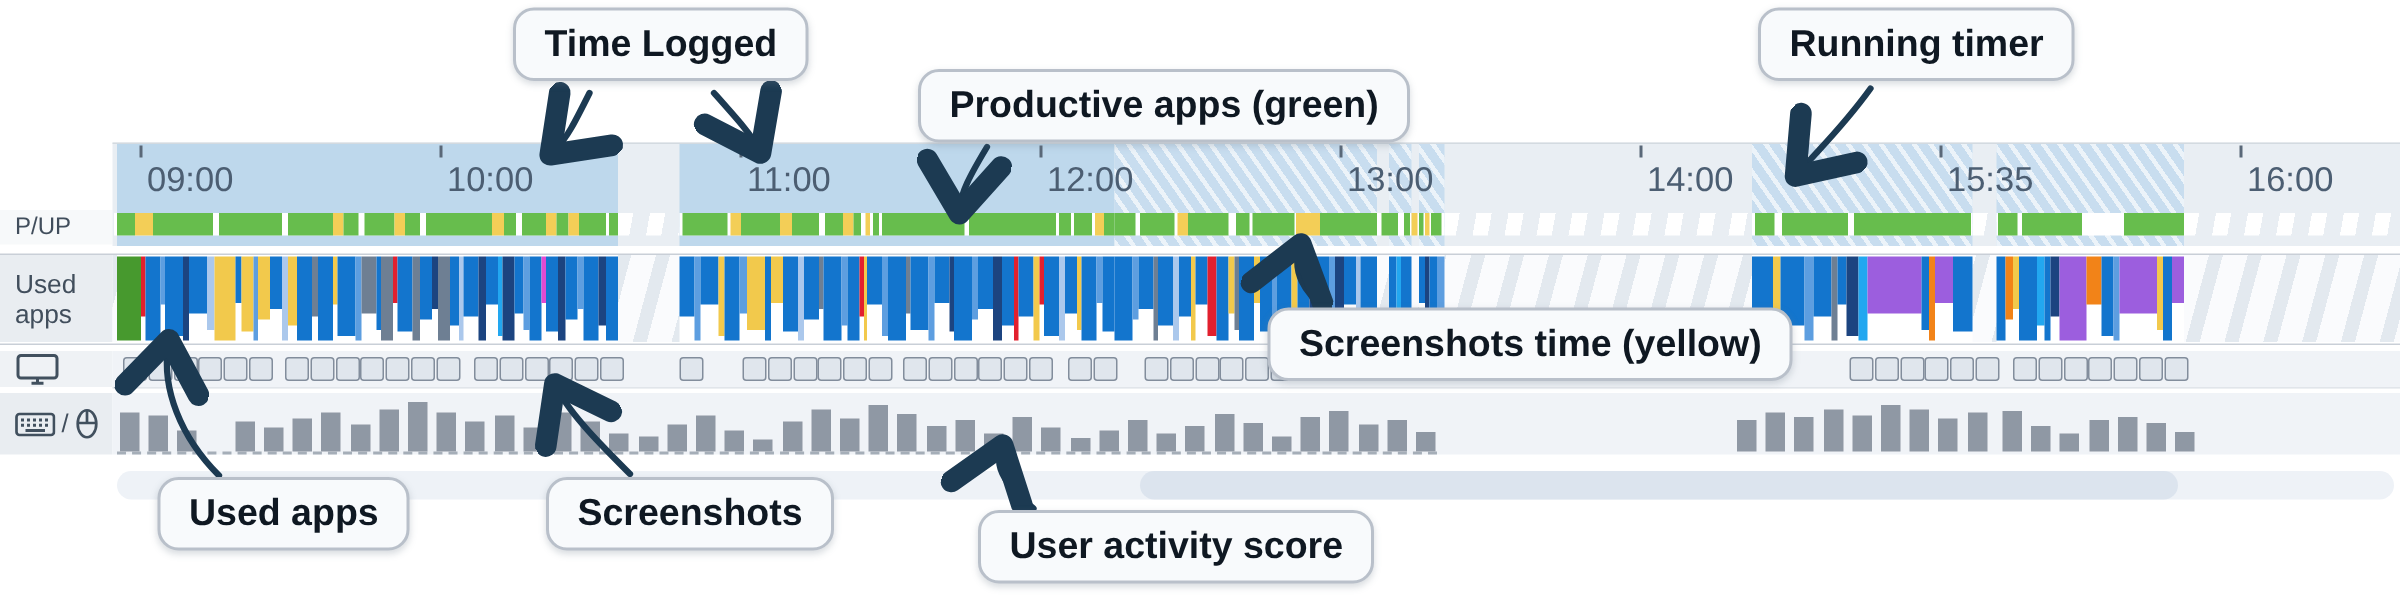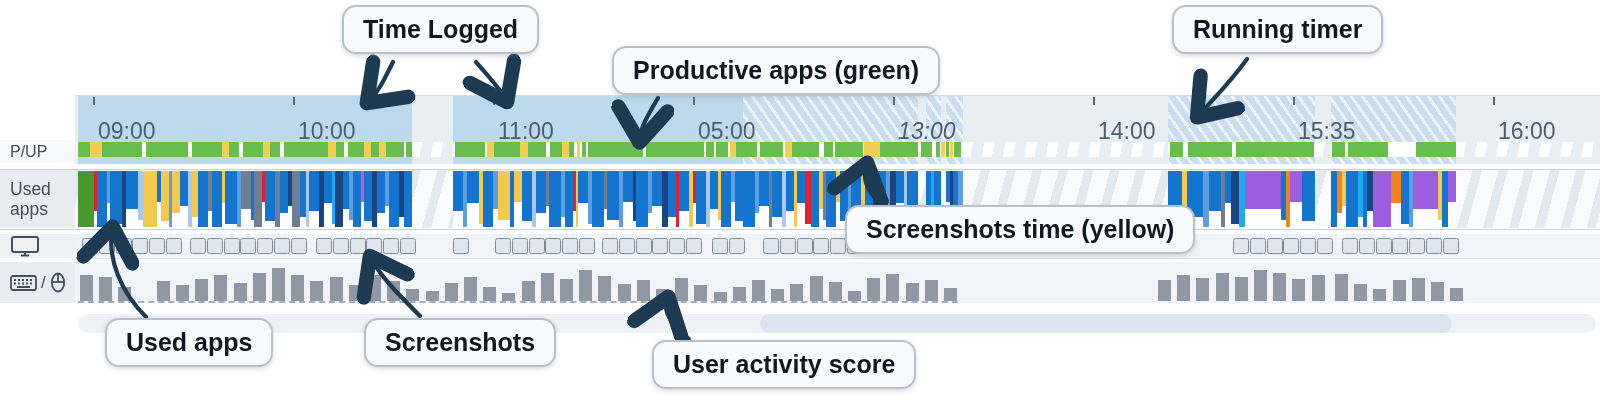--- a/index.html
+++ b/index.html
@@ -26,21 +26,21 @@
          border-top:1px solid #d3dae0;}
   .blk{position:absolute;top:0;height:68px;}
   .blk.solid{background:var(--logged);}
   .blk.hatched{background-color:var(--hatchblock);
     background-image:repeating-linear-gradient(55deg,rgba(255,255,255,.65) 0 3px,rgba(255,255,255,0) 3px 9px);}
   .pup-under{position:absolute;top:46px;height:15px;background:#ffffff;}
   .pup-hatch{position:absolute;top:46px;height:15px;
     background-image:repeating-linear-gradient(100deg,#ffffff 0 10px,rgba(255,255,255,0) 10px 21px);}
   .pup-seg{position:absolute;top:46px;height:15px;}
   .tick{position:absolute;top:1px;width:2px;height:8px;background:var(--tick);}
-  .hourlabel{position:absolute;top:22px;font-size:23px;color:var(--timetext);}
+  .hourlabel{position:absolute;top:10px;font-size:23px;color:var(--timetext);}
   
   .band2{position:absolute;left:75px;top:170px;width:1525px;height:58px;
     background:repeating-linear-gradient(105deg,#e3e9ef 0 9px,#fafbfd 9px 25px);}
   .band2line{position:absolute;left:0;width:1600px;height:1px;background:#c9cfd7;}
   .apps-white{position:absolute;top:0;height:58px;background:#fff;}
   .app-seg{position:absolute;top:1px;}
   
   .band3{position:absolute;left:75px;top:234px;width:1525px;height:24px;background:var(--stripbg);
     border-bottom:1px solid #e1e5ea;}
   .shot{position:absolute;top:4px;width:14px;height:14px;background:var(--shotfill);
@@ -177,23 +177,23 @@
       <div class="pup-seg" style="left: 1257px; width: 13px; background: rgb(103, 189, 77);"></div>
       <div class="pup-seg" style="left: 1273px; width: 40px; background: rgb(103, 189, 77);"></div>
       <div class="pup-seg" style="left: 1341px; width: 40px; background: rgb(103, 189, 77);"></div>
       <div class="tick" style="left: 18px;"></div>
       <div class="hourlabel" style="left: 23px;">09:00</div>
       <div class="tick" style="left: 218px;"></div>
       <div class="hourlabel" style="left: 223px;">10:00</div>
       <div class="tick" style="left: 418px;"></div>
       <div class="hourlabel" style="left: 423px;">11:00</div>
       <div class="tick" style="left: 618px;"></div>
-      <div class="hourlabel" style="left: 623px;">05:00</div>
+      <div class="hourlabel" style="left: 623px;">12:00</div>
       <div class="tick" style="left: 818px;"></div>
-      <div class="hourlabel" style="left: 823px; font-style: italic;">13:00</div>
+      <div class="hourlabel" style="left: 823px;">13:00</div>
       <div class="tick" style="left: 1018px;"></div>
       <div class="hourlabel" style="left: 1023px;">14:00</div>
       <div class="tick" style="left: 1218px;"></div>
       <div class="hourlabel" style="left: 1223px;">15:35</div>
       <div class="tick" style="left: 1418px;"></div>
       <div class="hourlabel" style="left: 1423px;">16:00</div>
     </div>
   <div class="band2line" style="top:169px"></div>
   <div class="band2" id="band2">
       <div class="apps-white" style="left: 3px; width: 334px;"></div>

